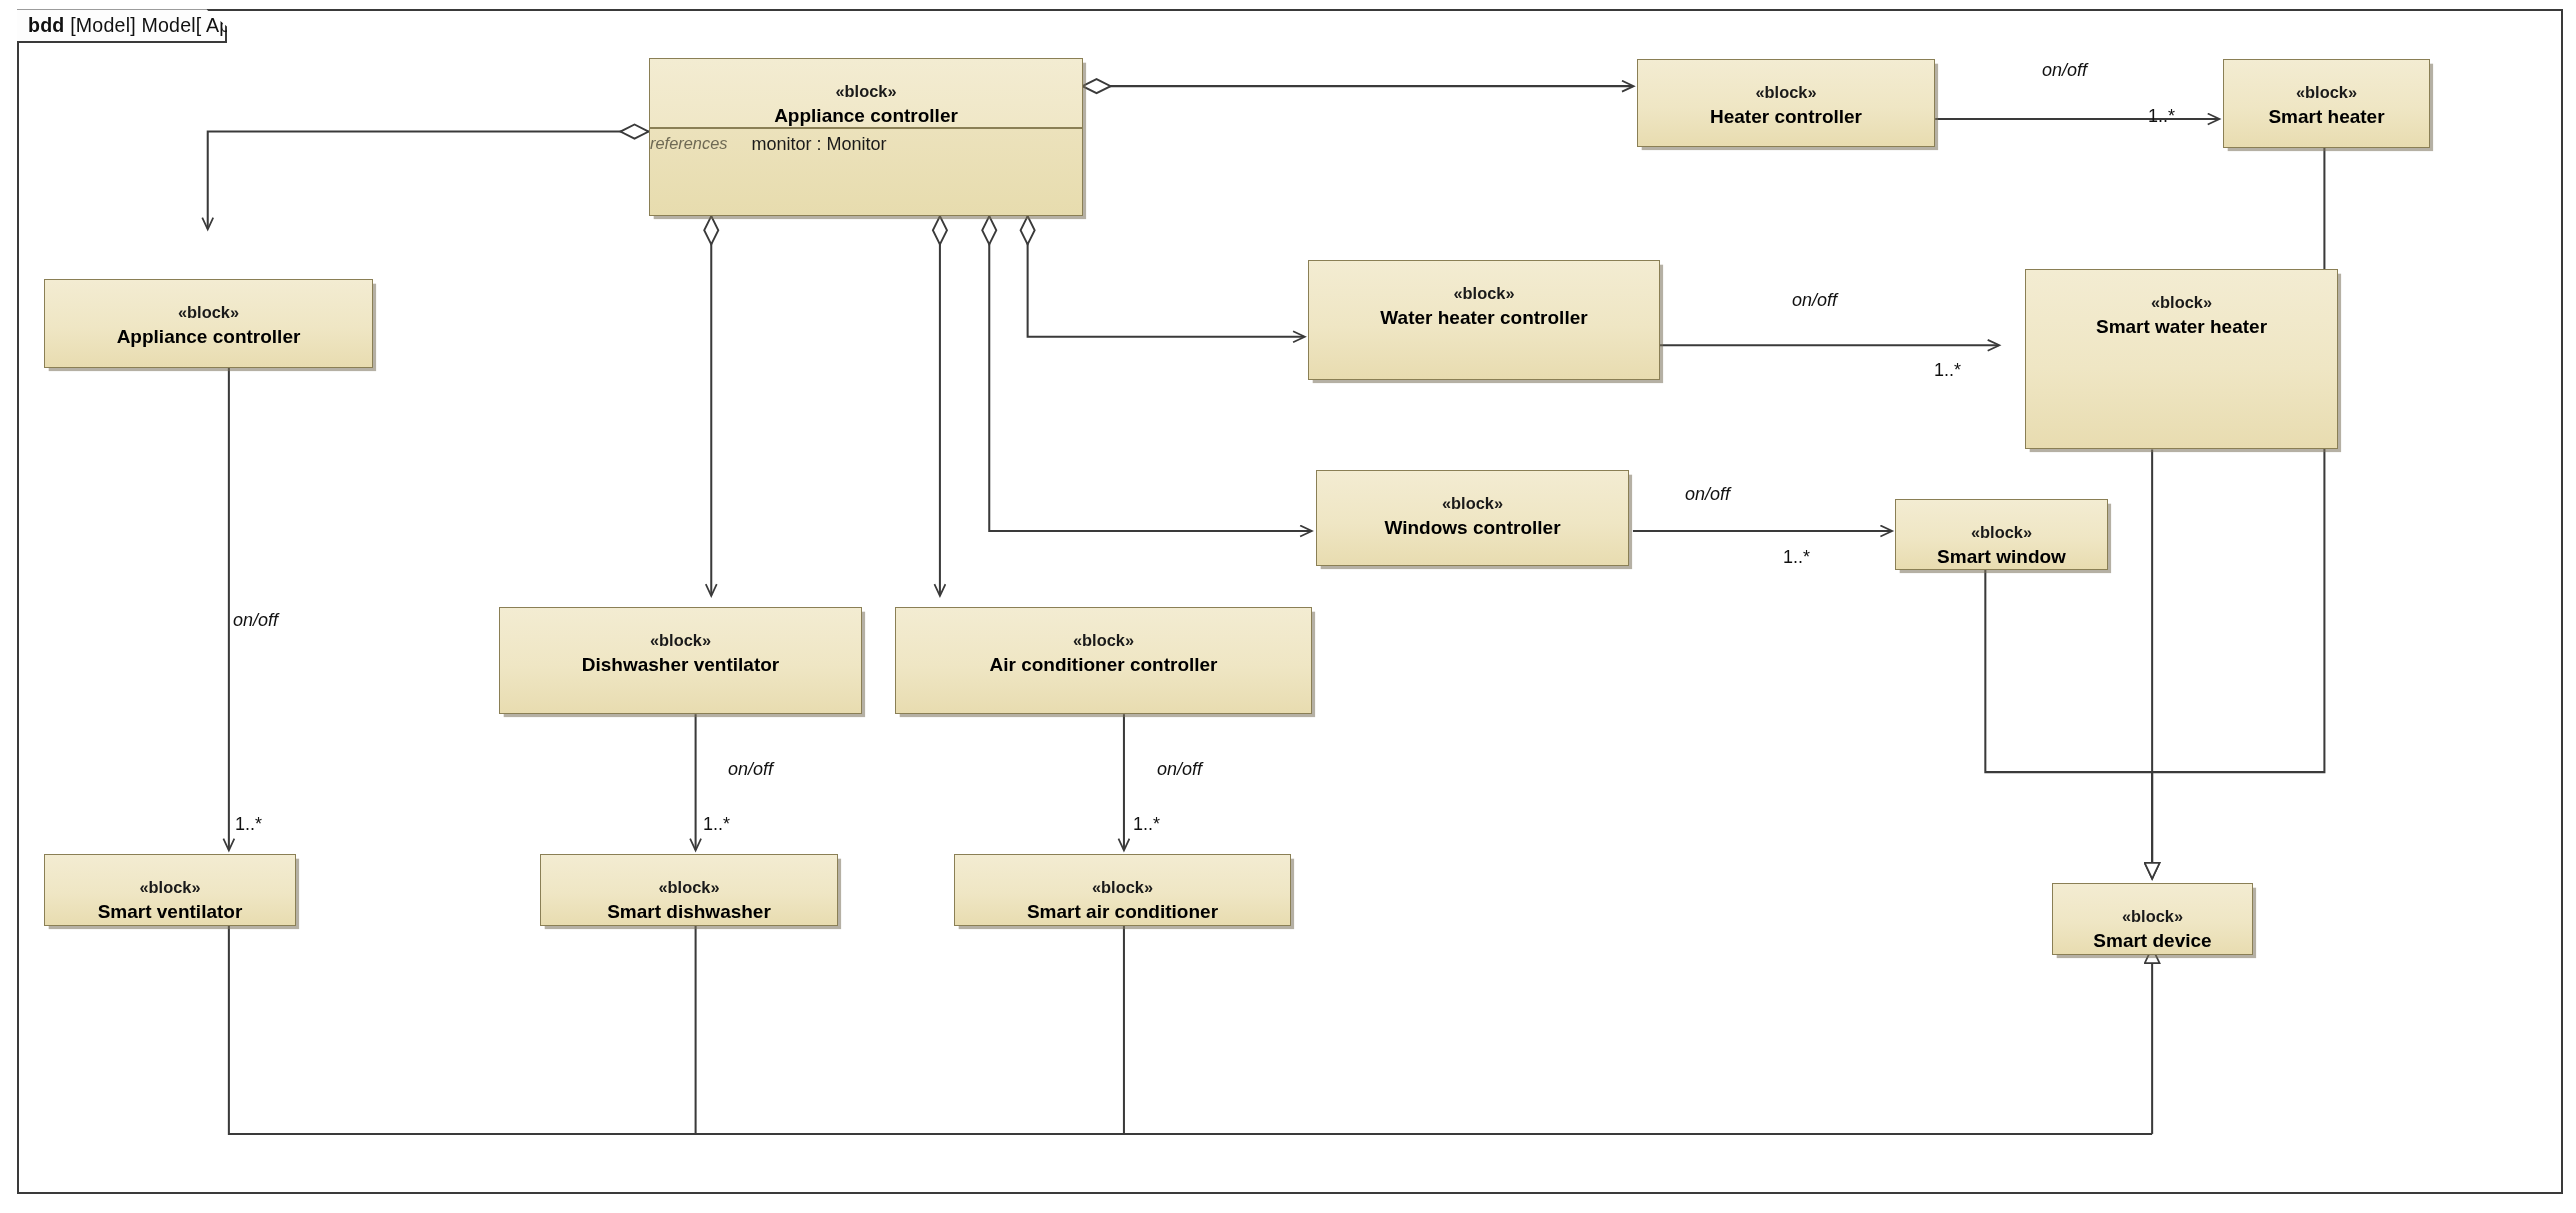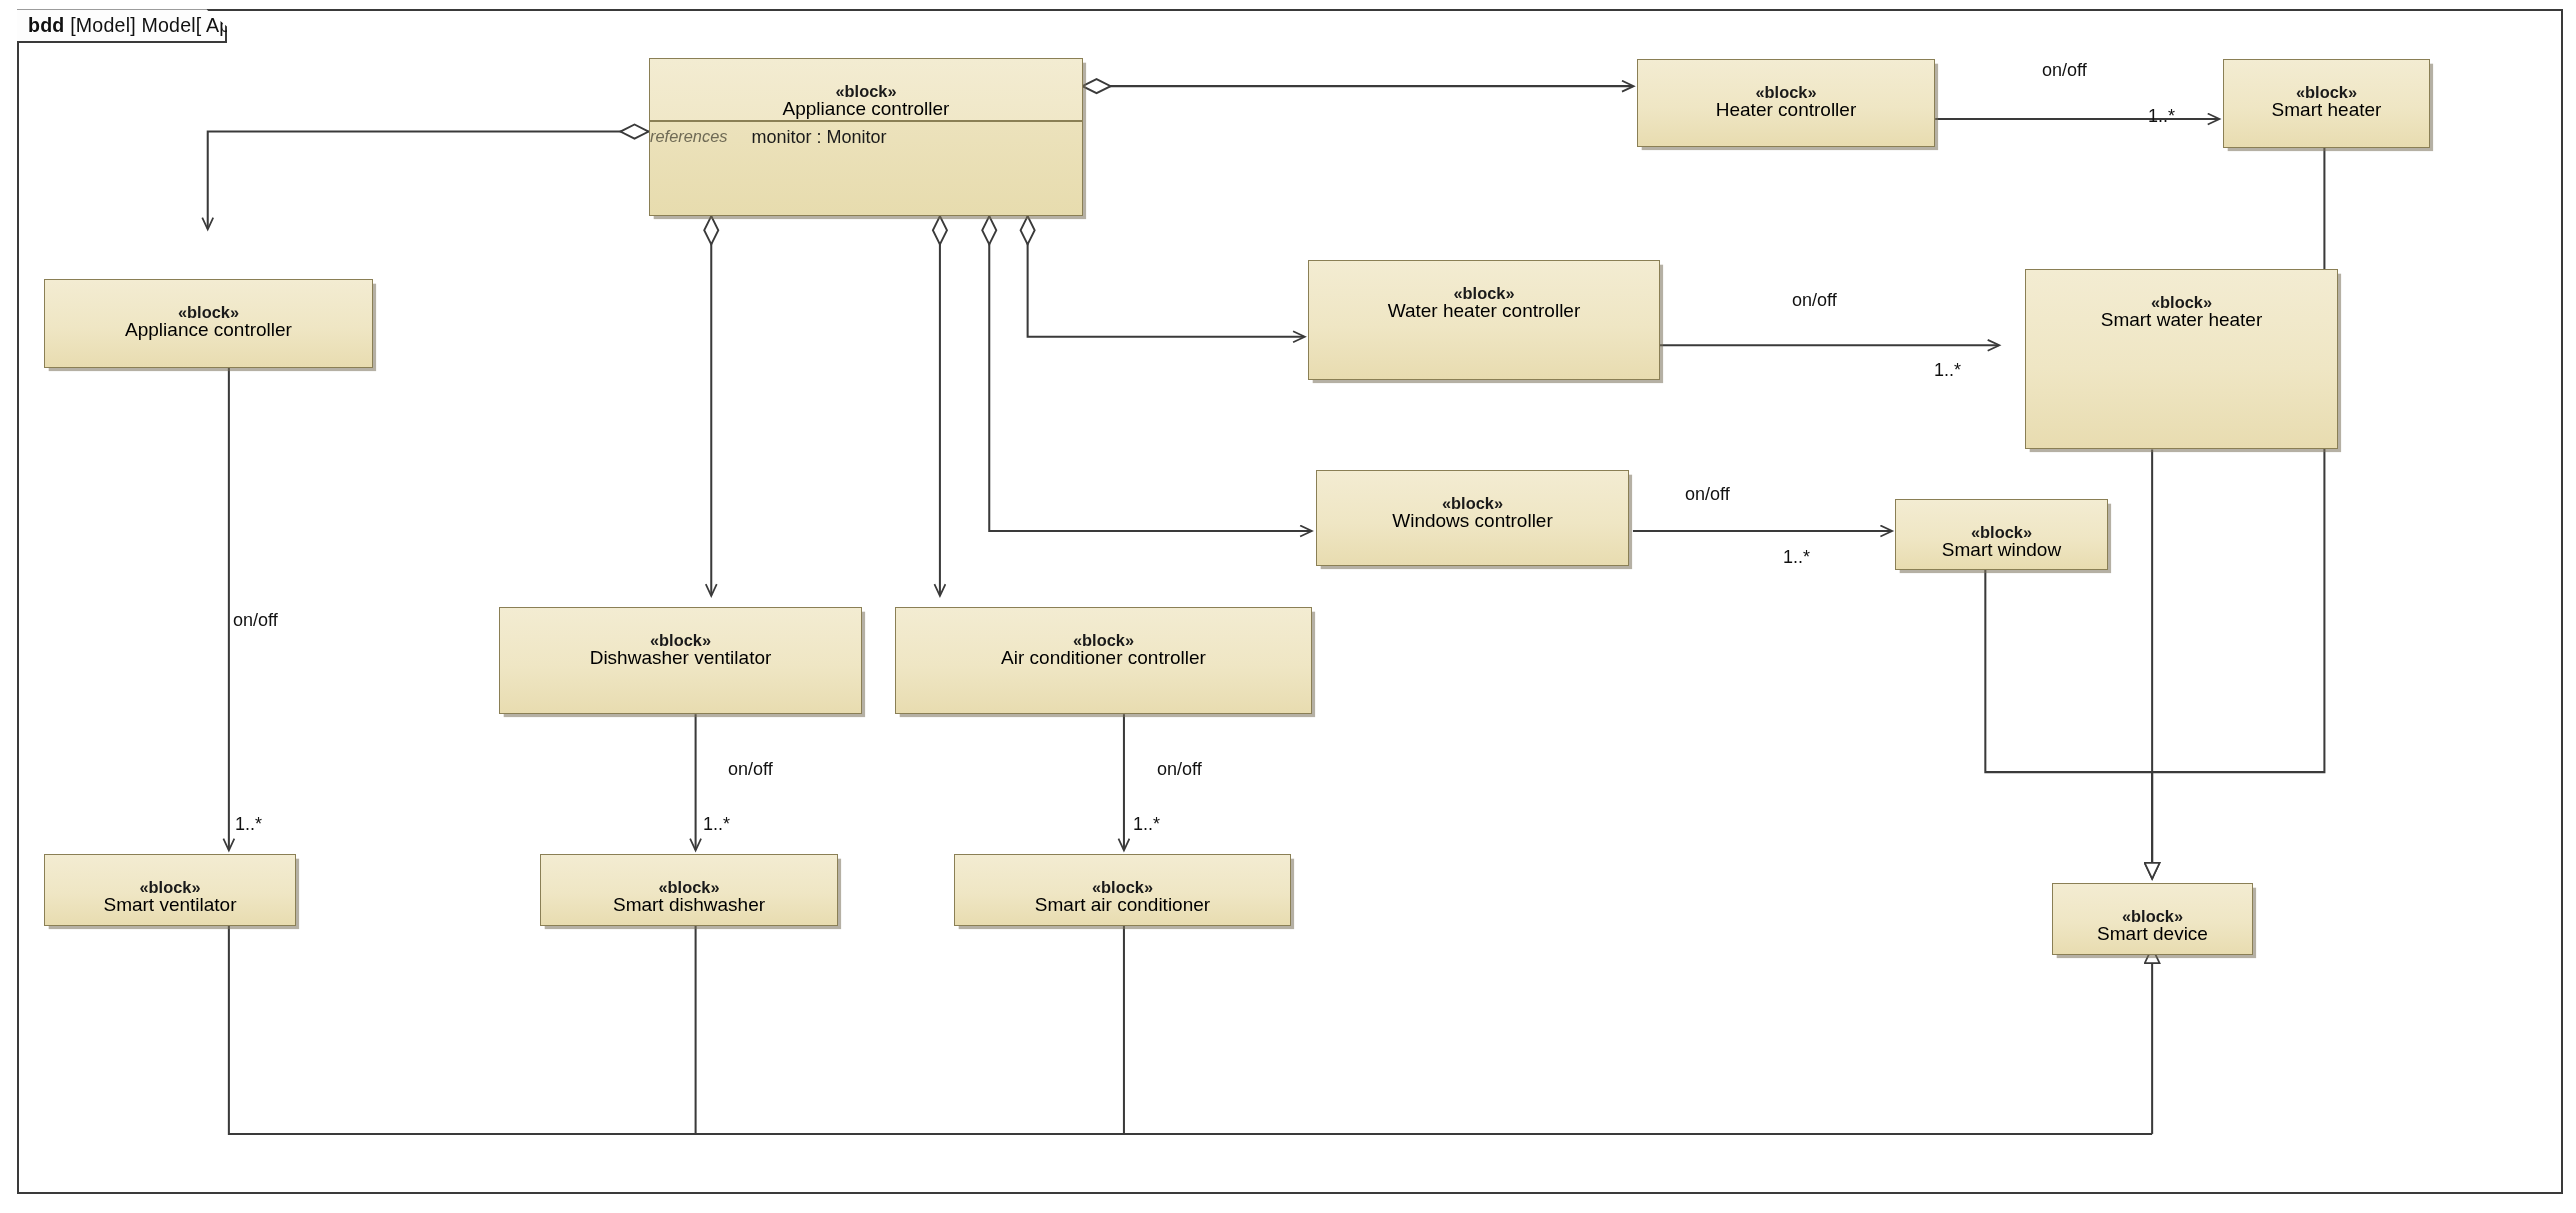--- a/index.html
+++ b/index.html
@@ -15,32 +15,32 @@
   .frame-tab-clip{clip-path:polygon(0 0,calc(100% - 20.4px) 0,100% 50%,100% 100%,0 100%);}
   .frame-tab-text{font-size:19.6px;color:#111;white-space:nowrap;letter-spacing:0.2px;}
   .frame-tab-text b{font-weight:bold;}
 
   
   .block{position:absolute;box-sizing:border-box;border:1.6px solid #8a7f55;
      background:linear-gradient(180deg,#f3ecd2 0%,#efe6c4 55%,#e8dcb0 100%);
      box-shadow:3.9px 3.9px 0 -0.8px rgba(120,112,90,.55);
      display:flex;flex-direction:column;align-items:center;}
   .block .stereo{font-size:16.4px;color:#1a1a1a;line-height:1;margin-top:24px;font-weight:bold;}
-  .block .bname{font-size:19px;font-weight:normal;color:#000;line-height:1.1;
+  .block .bname{font-size:19px;font-weight:bold;color:#000;line-height:1.1;margin-top:7px;
      text-align:center;padding:0 6.3px;white-space:nowrap;}
   .block.compartmented{align-items:stretch;}
   .block .hdr{display:flex;flex-direction:column;align-items:center;}
   .sep{height:1.6px;background:#8a7f55;width:100%;}
   .compartment{flex:1;display:flex;flex-direction:row;
      background:linear-gradient(180deg,#ece2bc 0%,#e7dcae 100%);}
   .compartment .refs{font-size:16.4px;font-style:italic;color:#6f6a55;text-align:center;margin-top:5.5px;}
   .compartment .prop{font-size:18px;color:#1b1b1b;margin-top:4.7px;padding-left:24px;}
 
   
-  .elabel{position:absolute;font-size:18px;color:#111;white-space:nowrap;line-height:1;}
+  .elabel{position:absolute;font-size:18px;color:#111;white-space:nowrap;line-height:1;font-style:italic;}
   .mult{position:absolute;font-size:18px;color:#111;white-space:nowrap;line-height:1;}
 </style>
 </head>
 <body>
 
 <div id="canvas">
 
   <div class="frame" style="left:17px;top:9.4px;width:2542px;height:1181px;"></div>
   <div class="frame-tab frame-tab-clip" style="left:17px;top:9.4px;width:210px;height:34px;">
     <span class="frame-tab-text">

